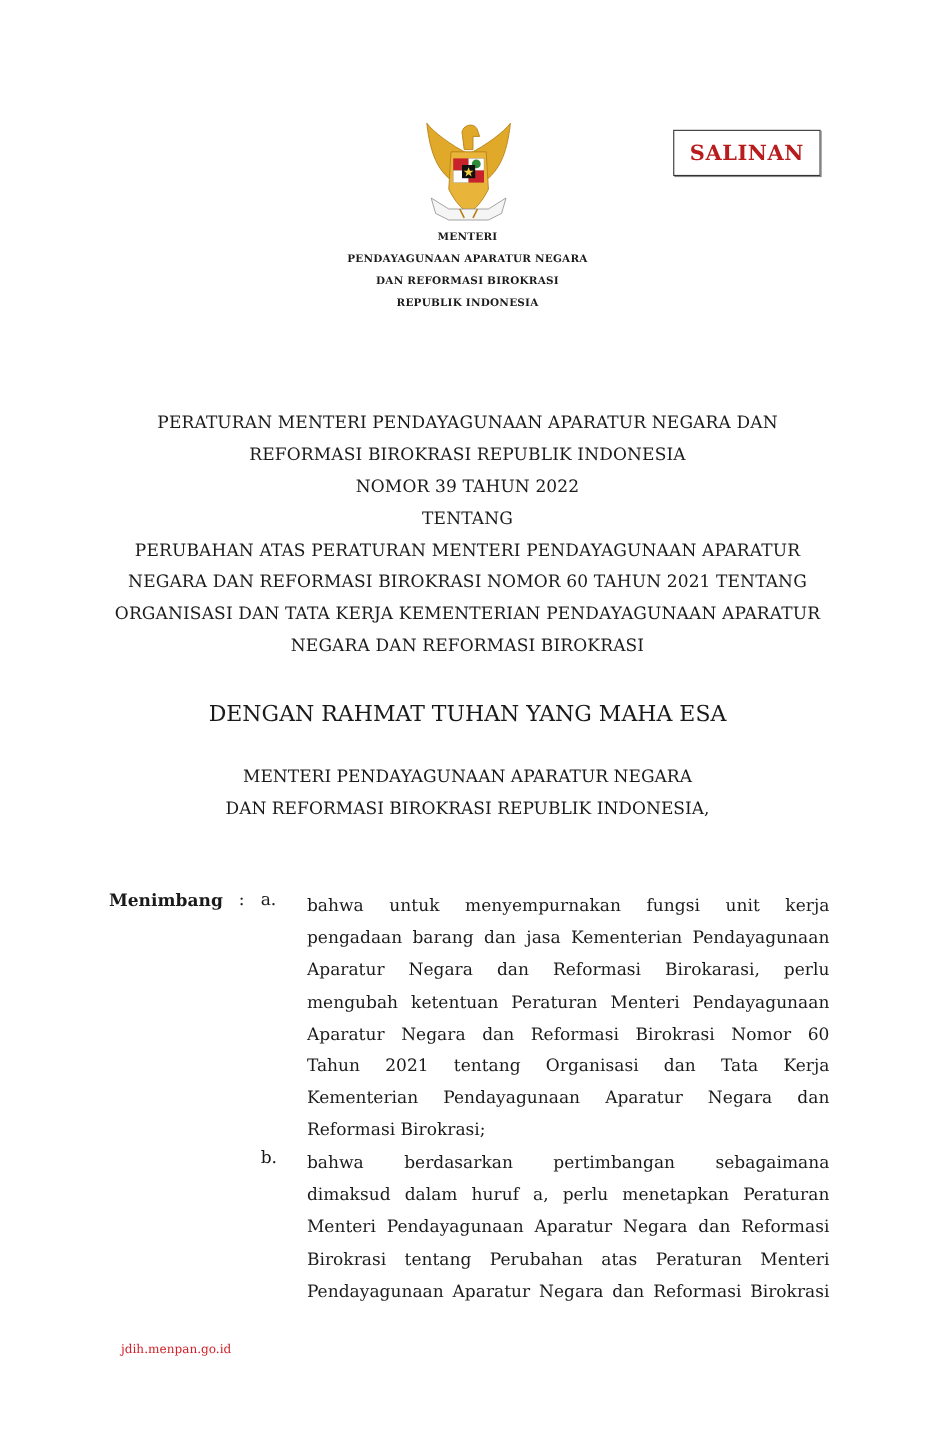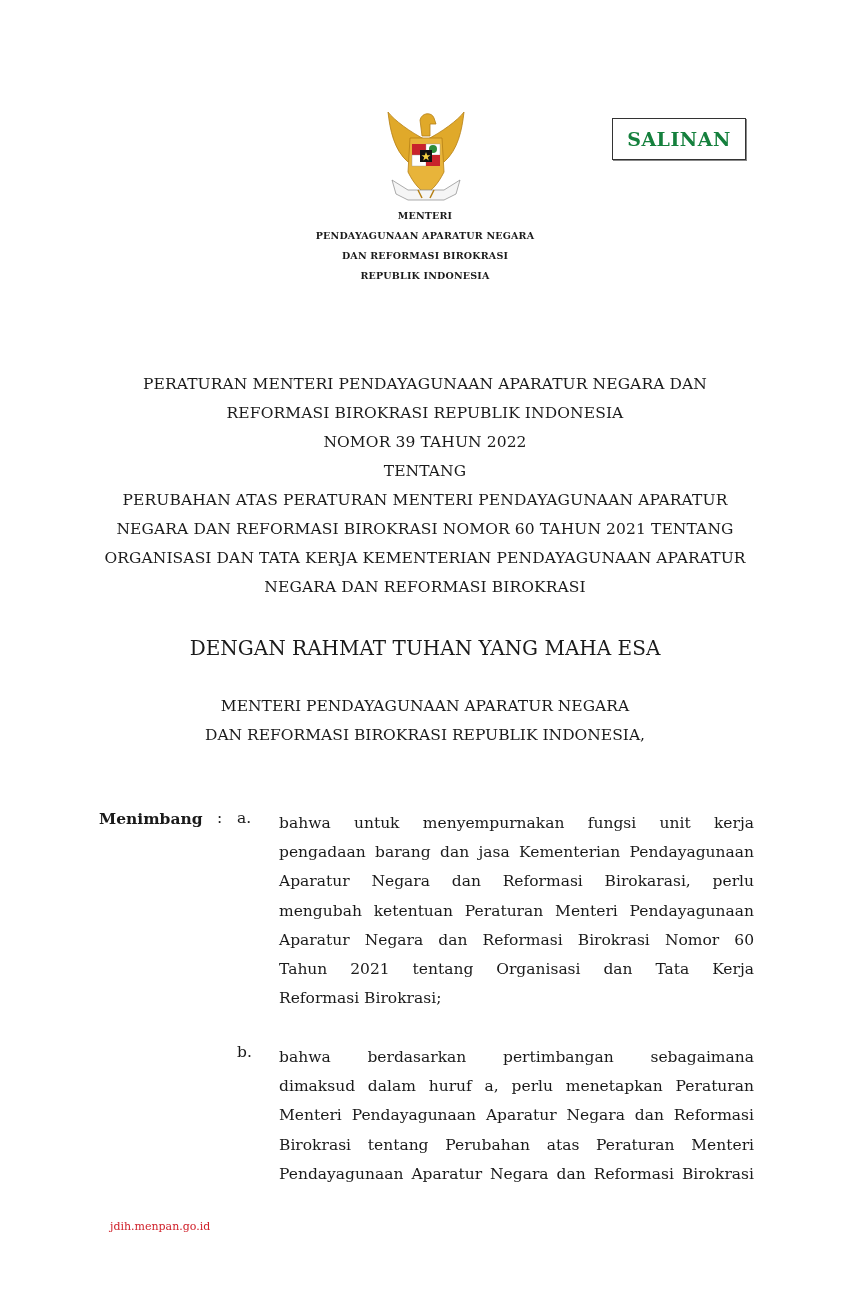--- a/index.html
+++ b/index.html
@@ -1,21 +1,21 @@
 <!DOCTYPE html>
 <html><head>
 <meta charset="utf-8">
 <style>
   html, body { margin:0; padding:0; }
   body { width:850px; height:1300px; background:#ffffff; position:relative; overflow:hidden;
          font-family:"DejaVu Serif", "Liberation Serif", serif; color:#1a1a1a; }
   .emblem { position:absolute; left:380px; top:110px; width:92px; height:95px; }
   .salinan { position:absolute; left:612px; top:118px; width:132px; height:40px; border:1.5px solid #333;
              box-shadow:1px 1px 0 #888; display:flex; align-items:center; justify-content:center;
-             font-family:"DejaVu Serif", serif; font-weight:bold; font-size:19px; letter-spacing:0.5px; color:#15803d; }
+             font-family:"DejaVu Serif", serif; font-weight:bold; font-size:19px; letter-spacing:0.5px; color:#b91c1c; }
   .kop { position:absolute; left:300px; top:206px; width:250px; text-align:center; }
   .kop div { font-size:9.5px; font-weight:bold; line-height:20px; letter-spacing:0.2px; }
   .title { position:absolute; left:80px; width:690px; text-align:center; top:370px; }
   .title div { font-size:15.5px; line-height:29px; letter-spacing:0.1px; }
   .blessing { position:absolute; left:80px; width:690px; text-align:center; top:634px; font-size:20px; line-height:29px; }
   .minister { position:absolute; left:80px; width:690px; text-align:center; top:692px; }
   .minister div { font-size:15.5px; line-height:29px; }
   .section { position:absolute; left:99px; top:809px; width:655px; font-size:15.5px; }
   .label { position:absolute; left:0; top:0;font-weight:bold; }
   .colon { position:absolute; left:118px; top:0; }
@@ -88,20 +88,21 @@
 
   <div class="item" style="top:0;">
     <span class="letter">a.</span>
     <div class="body">
       <div>bahwa untuk menyempurnakan fungsi unit kerja</div>
       <div>pengadaan barang dan jasa Kementerian Pendayagunaan</div>
       <div>Aparatur Negara dan Reformasi Birokarasi, perlu</div>
       <div>mengubah ketentuan Peraturan Menteri Pendayagunaan</div>
       <div>Aparatur Negara dan Reformasi Birokrasi Nomor 60</div>
       <div>Tahun 2021 tentang Organisasi dan Tata Kerja</div>
+      <div>Kementerian Pendayagunaan Aparatur Negara dan</div>
       <div class="last">Reformasi Birokrasi;</div>
     </div>
   </div>
 
   <div class="item" style="top:234px;">
     <span class="letter">b.</span>
     <div class="body">
       <div>bahwa berdasarkan pertimbangan sebagaimana</div>
       <div>dimaksud dalam huruf a, perlu menetapkan Peraturan</div>
       <div>Menteri Pendayagunaan Aparatur Negara dan Reformasi</div>

